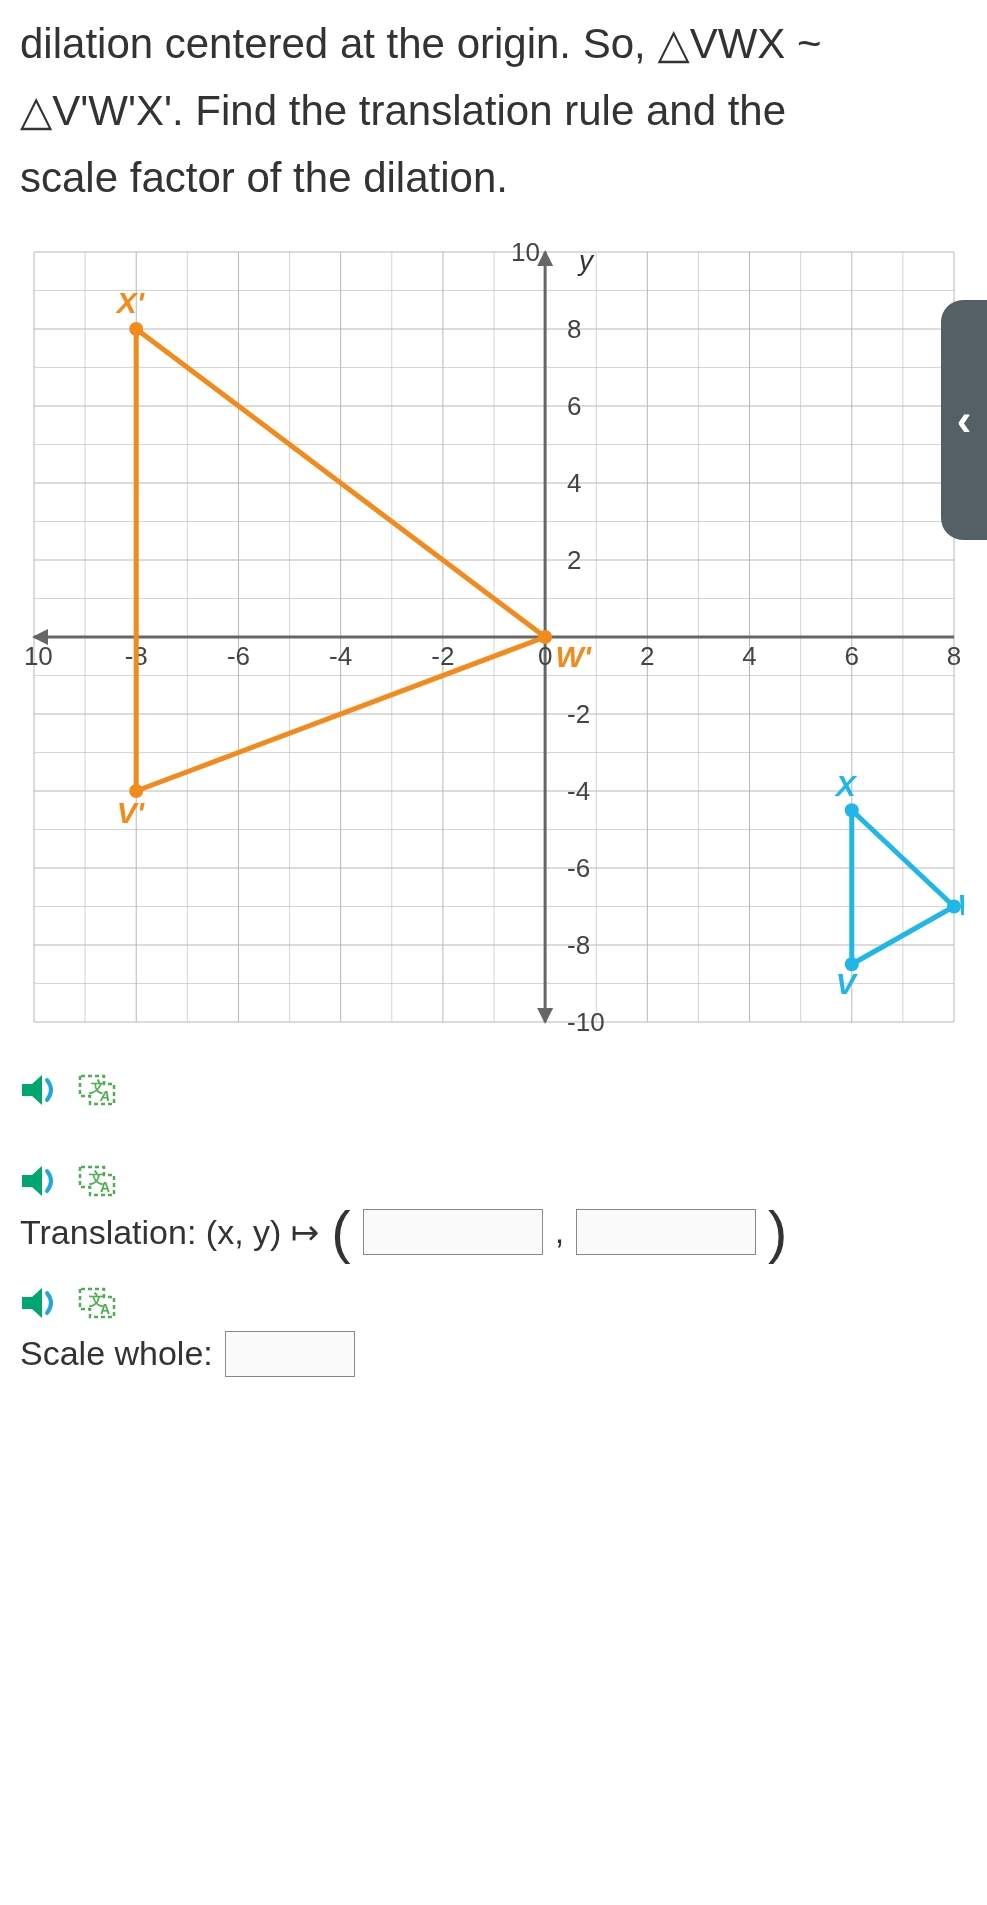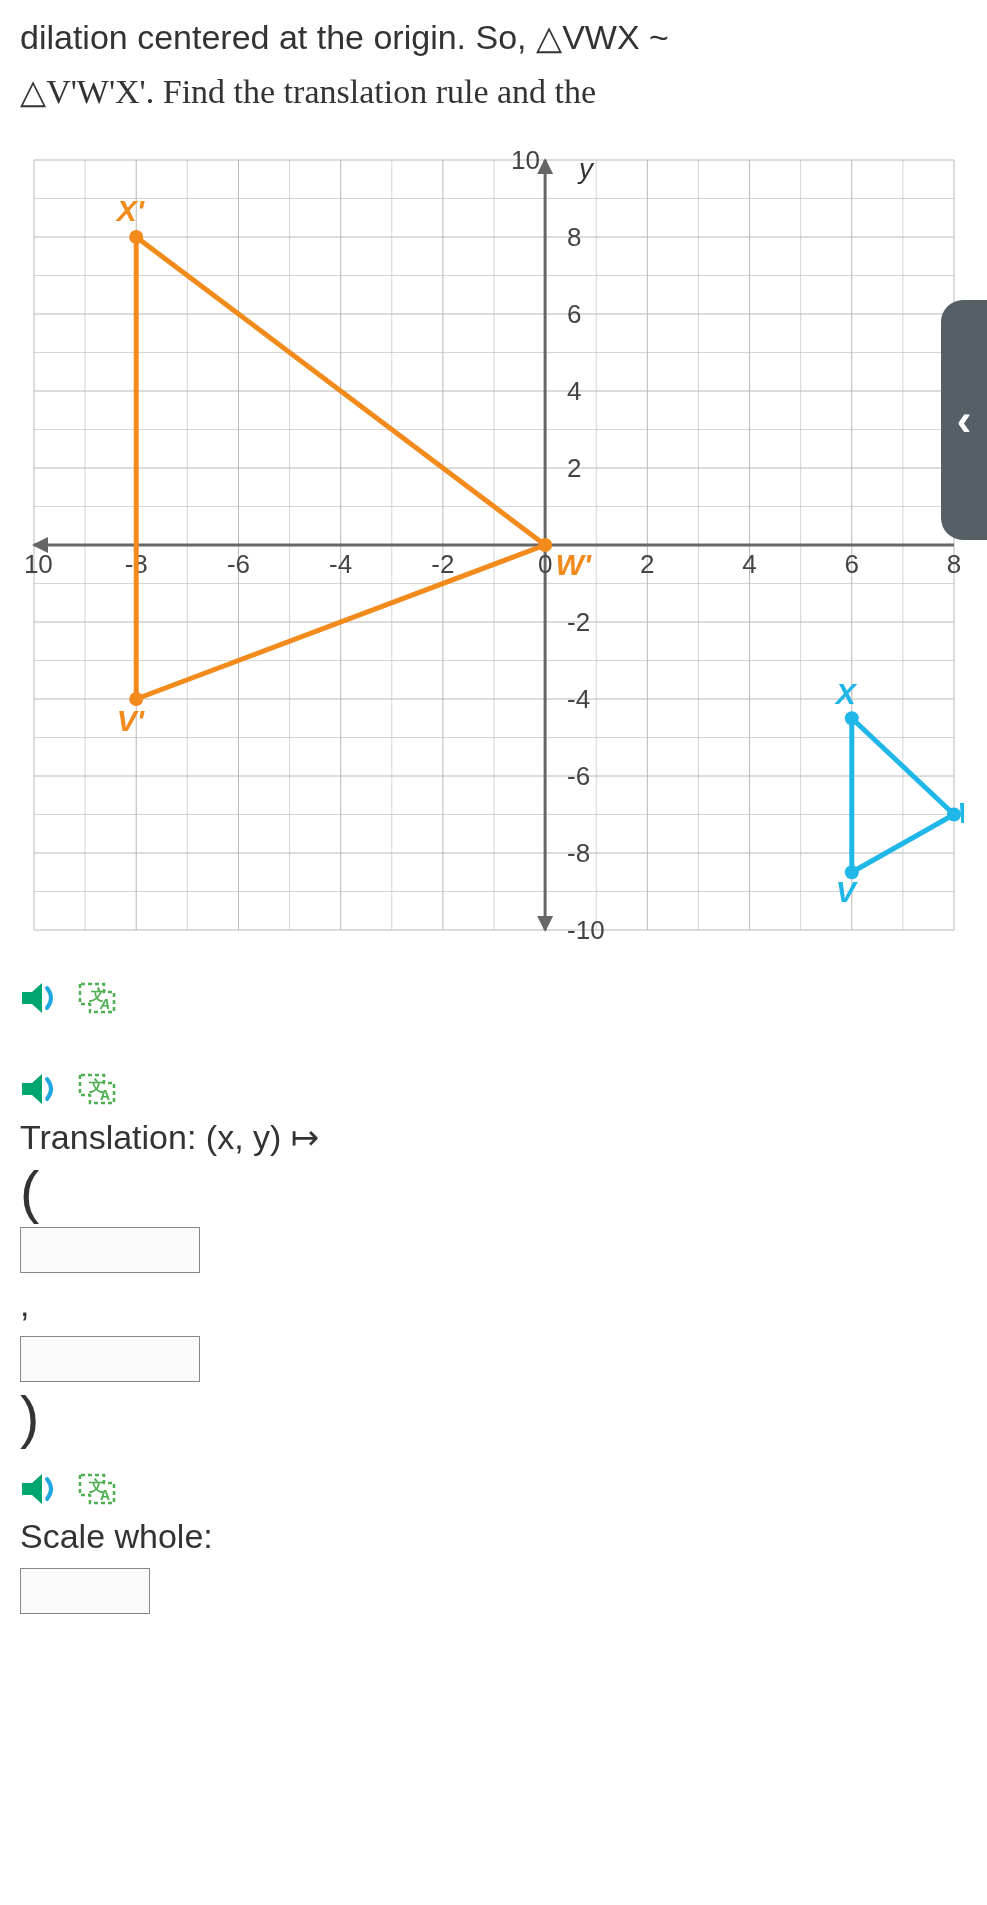--- a/index.html
+++ b/index.html
@@ -6,46 +6,46 @@
   body {
     font-family: Arial, Helvetica, sans-serif;
     width: 987px;
     height: 1905px;
     background: #fff;
     color: #333;
     position: relative;
     padding: 0 20px;
   }
   .problem-text {
-    font-size: 34px;
+    font-size: 42px;
     line-height: 1.6;
     color: #333;
     padding: 10px 0 30px 0;
   }
   .chart-wrap {
     width: 940px;
     height: 790px;
     position: relative;
     margin: 0 auto;
   }
   .chart-wrap svg { display: block; }
   .instruction {
     font-size: 34px;
     font-style: italic;
     color: #333;
     line-height: 1.5;
     padding: 30px 0 20px 0;
   }
   .row {
     display: flex;
+    align-items: center;
     gap: 12px;
     font-size: 34px;
     margin-top: 10px;
     flex-wrap: wrap;
-    flex-direction: column;
   }
   .icon-group {
     display: flex;
     gap: 14px;
     align-items: center;
     margin-top: 30px;
   }
   .answer-input {
     border: 1px solid #888;
     background: #fafafa;
@@ -65,28 +65,29 @@
     background: #555f66;
     border-radius: 22px 0 0 22px;
     display: flex;
     align-items: center;
     justify-content: center;
     color: #fff;
     font-size: 44px;
     font-weight: bold;
   }
   .label-text { font-size: 34px; }
-  .tri { font-family: Liberation Serif, serif; }
+  .tri { font-family: Liberation Sans, sans-serif; }
 </style>
 </head>
 <body>
 
 <div class="problem-text">
   <span>dilation centered at the origin. So, △VWX ~</span><br>
   <span class="tri">△V'W'X'. Find the translation rule and the</span><br>
+  <span>scale factor of the dilation.</span>
 </div>
 
 <div class="chart-wrap">
   <svg id="graph-svg" width="940" height="790" viewBox="0 0 940 790">
       <line x1="10" y1="780" x2="10" y2="10" stroke="#b8b8b8" stroke-width="1"></line>
       <line x1="61.11111111111111" y1="780" x2="61.11111111111111" y2="10" stroke="#b8b8b8" stroke-width="0.6"></line>
       <line x1="112.22222222222221" y1="780" x2="112.22222222222221" y2="10" stroke="#b8b8b8" stroke-width="1"></line>
       <line x1="163.33333333333331" y1="780" x2="163.33333333333331" y2="10" stroke="#b8b8b8" stroke-width="0.6"></line>
       <line x1="214.44444444444443" y1="780" x2="214.44444444444443" y2="10" stroke="#b8b8b8" stroke-width="1"></line>
       <line x1="265.55555555555554" y1="780" x2="265.55555555555554" y2="10" stroke="#b8b8b8" stroke-width="0.6"></line>

